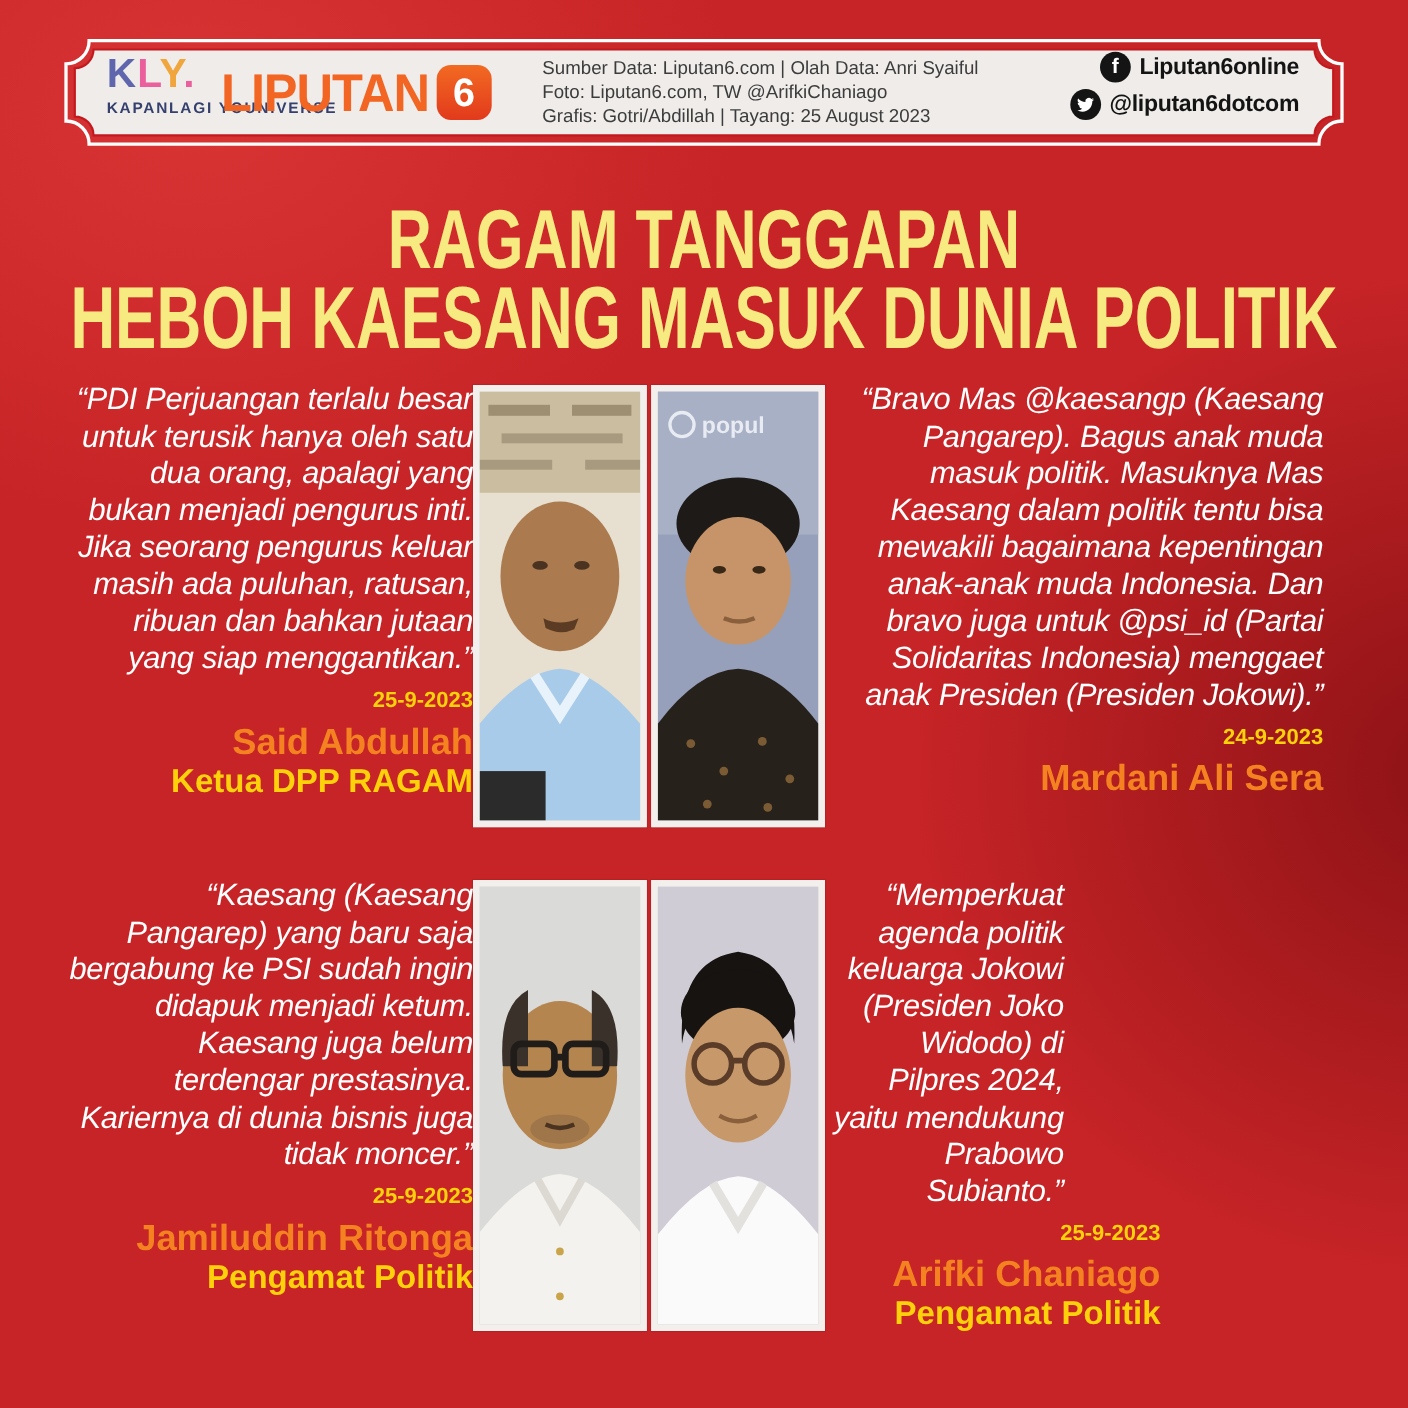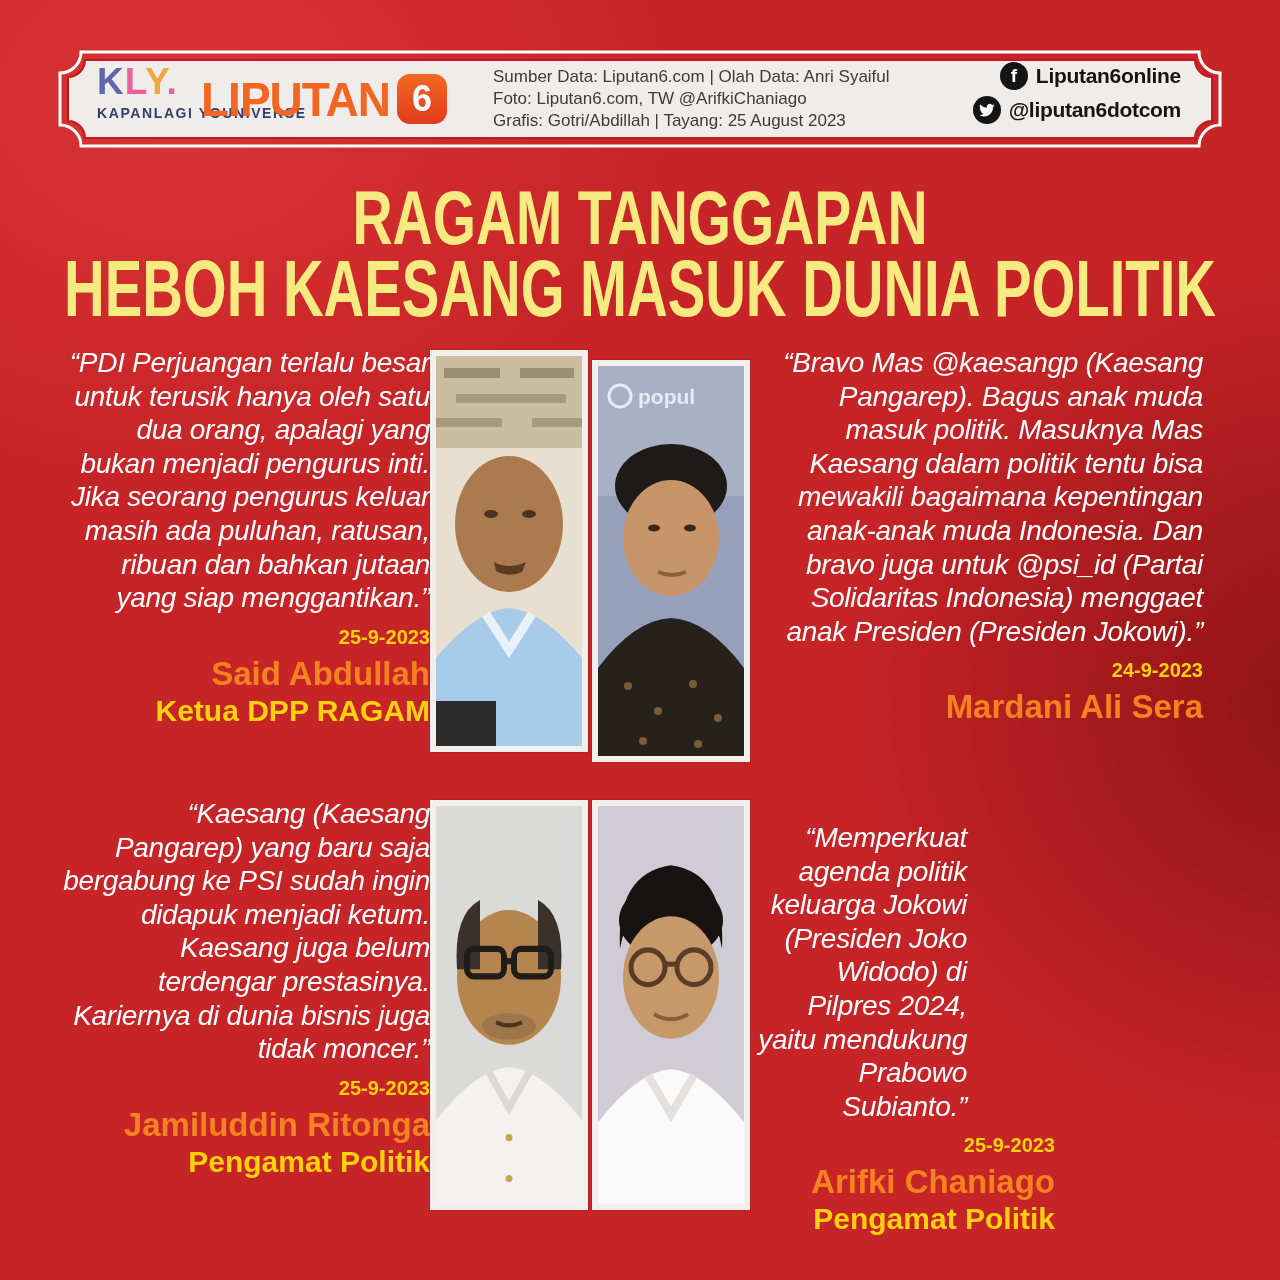--- a/index.html
+++ b/index.html
@@ -15,21 +15,21 @@
   html,body{width:1280px;height:1280px;overflow:hidden;}
   body{font-family:"Liberation Sans", sans-serif;}
   .poster{
     position:relative;width:1280px;height:1280px;
     background:
       radial-gradient(55% 50% at 104% 55%, var(--bg_red_dark) 0%, rgba(140,18,21,0) 72%),
       radial-gradient(55% 42% at 14% 8%, var(--bg_red_bright) 0%, rgba(217,52,52,0) 70%),
       var(--bg_red);
   }
   
-  .banner{position:absolute;left:55px;top:47px;width:1170px;height:104px;}
+  .banner{position:absolute;left:55px;top:32px;width:1170px;height:104px;}
   .banner svg.frame{position:absolute;inset:0;}
   .banner .content{position:absolute;inset:0;}
   .kly{position:absolute;left:42px;top:16px;line-height:1;}
   .kly .letters{font-size:37px;font-weight:bold;letter-spacing:1px;}
   .kly .k{color:var(--kly_blue);} .kly .l{color:var(--kly_pink);}
   .kly .y{color:var(--kly_amber);} .kly .dot{color:var(--kly_pink);}
   .kly .caption{margin-top:6px;font-size:14px;font-weight:bold;letter-spacing:1.6px;color:var(--kly_caption_navy);}
   .brand{position:absolute;left:146px;top:25px;display:flex;align-items:center;}
   .brand .word{font-size:46px;font-weight:bold;letter-spacing:-1px;color:var(--brand_orange);transform:scaleY(1.05);}
   .brand .six{width:50px;height:50px;margin-left:7px;border-radius:13px;
@@ -50,26 +50,26 @@
   .qblock .quote{font-size:28px;line-height:1.2;font-style:italic;font-weight:normal;letter-spacing:-0.3px;}
   .qblock .date{margin-top:4px;font-size:20px;line-height:36px;font-weight:bold;color:var(--date_yellow);}
   .qblock .name{font-size:33px;line-height:38px;font-weight:bold;color:var(--name_orange);}
   .qblock .role{font-size:30px;line-height:36px;font-weight:bold;color:var(--role_yellow);}
   .q-left{text-align:right;}
   .q-right{text-align:right;}
   .q1{left:60px;top:346px;width:370px;}
   .q2{left:755px;top:346px;width:448px;}
   .q3{left:60px;top:797px;width:370px;}
   .q4{left:755px;top:797px;width:300px;}
-  .q4 .quote{width:212px;margin-top:24px;}
+  .q4 .quote{width:212px;}
   
   .photo{position:absolute;border:6px solid #f2efec;background:#ddd;box-shadow:0 0 0 1px rgba(0,0,0,.08);}
   .photo svg{display:block;width:100%;height:100%;}
   .p1{left:430px;top:350px;width:158px;height:402px;}
-  .p2{left:592px;top:360px;width:158px;height:402px;}
+  .p2{left:592px;top:350px;width:158px;height:402px;}
   .p3{left:430px;top:800px;width:158px;height:410px;}
   .p4{left:592px;top:800px;width:158px;height:410px;}
   .wm{font-family:"Liberation Sans",sans-serif;font-weight:bold;}
 </style>
 </head>
 <body>
 
 <div class="poster">
 
   <div class="banner">

